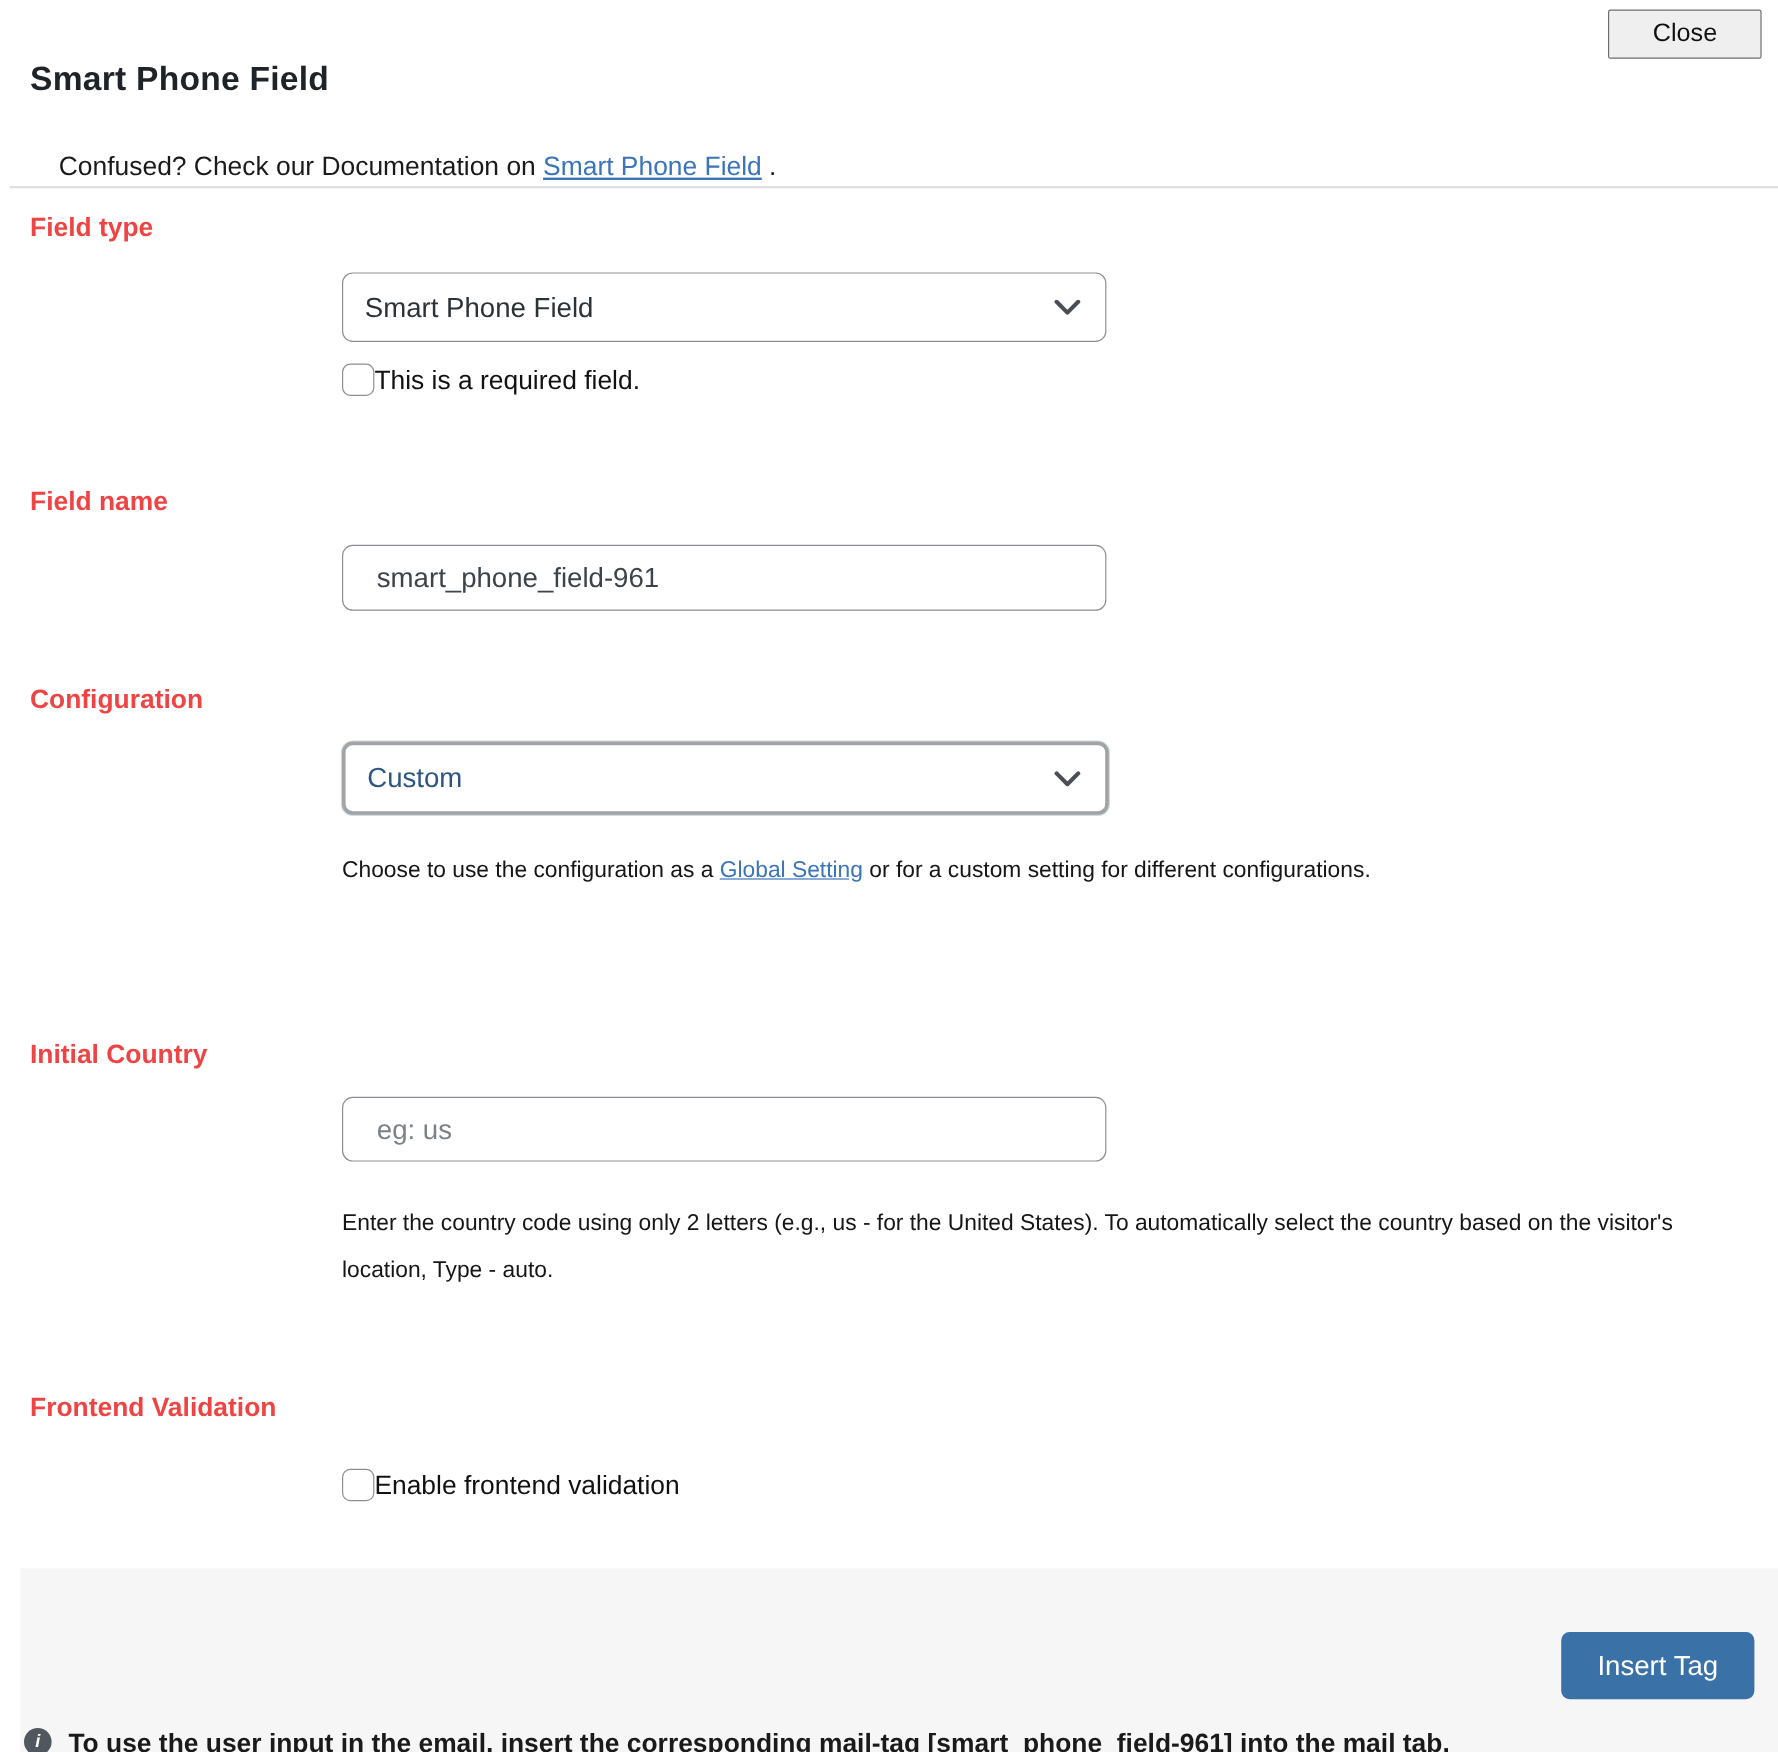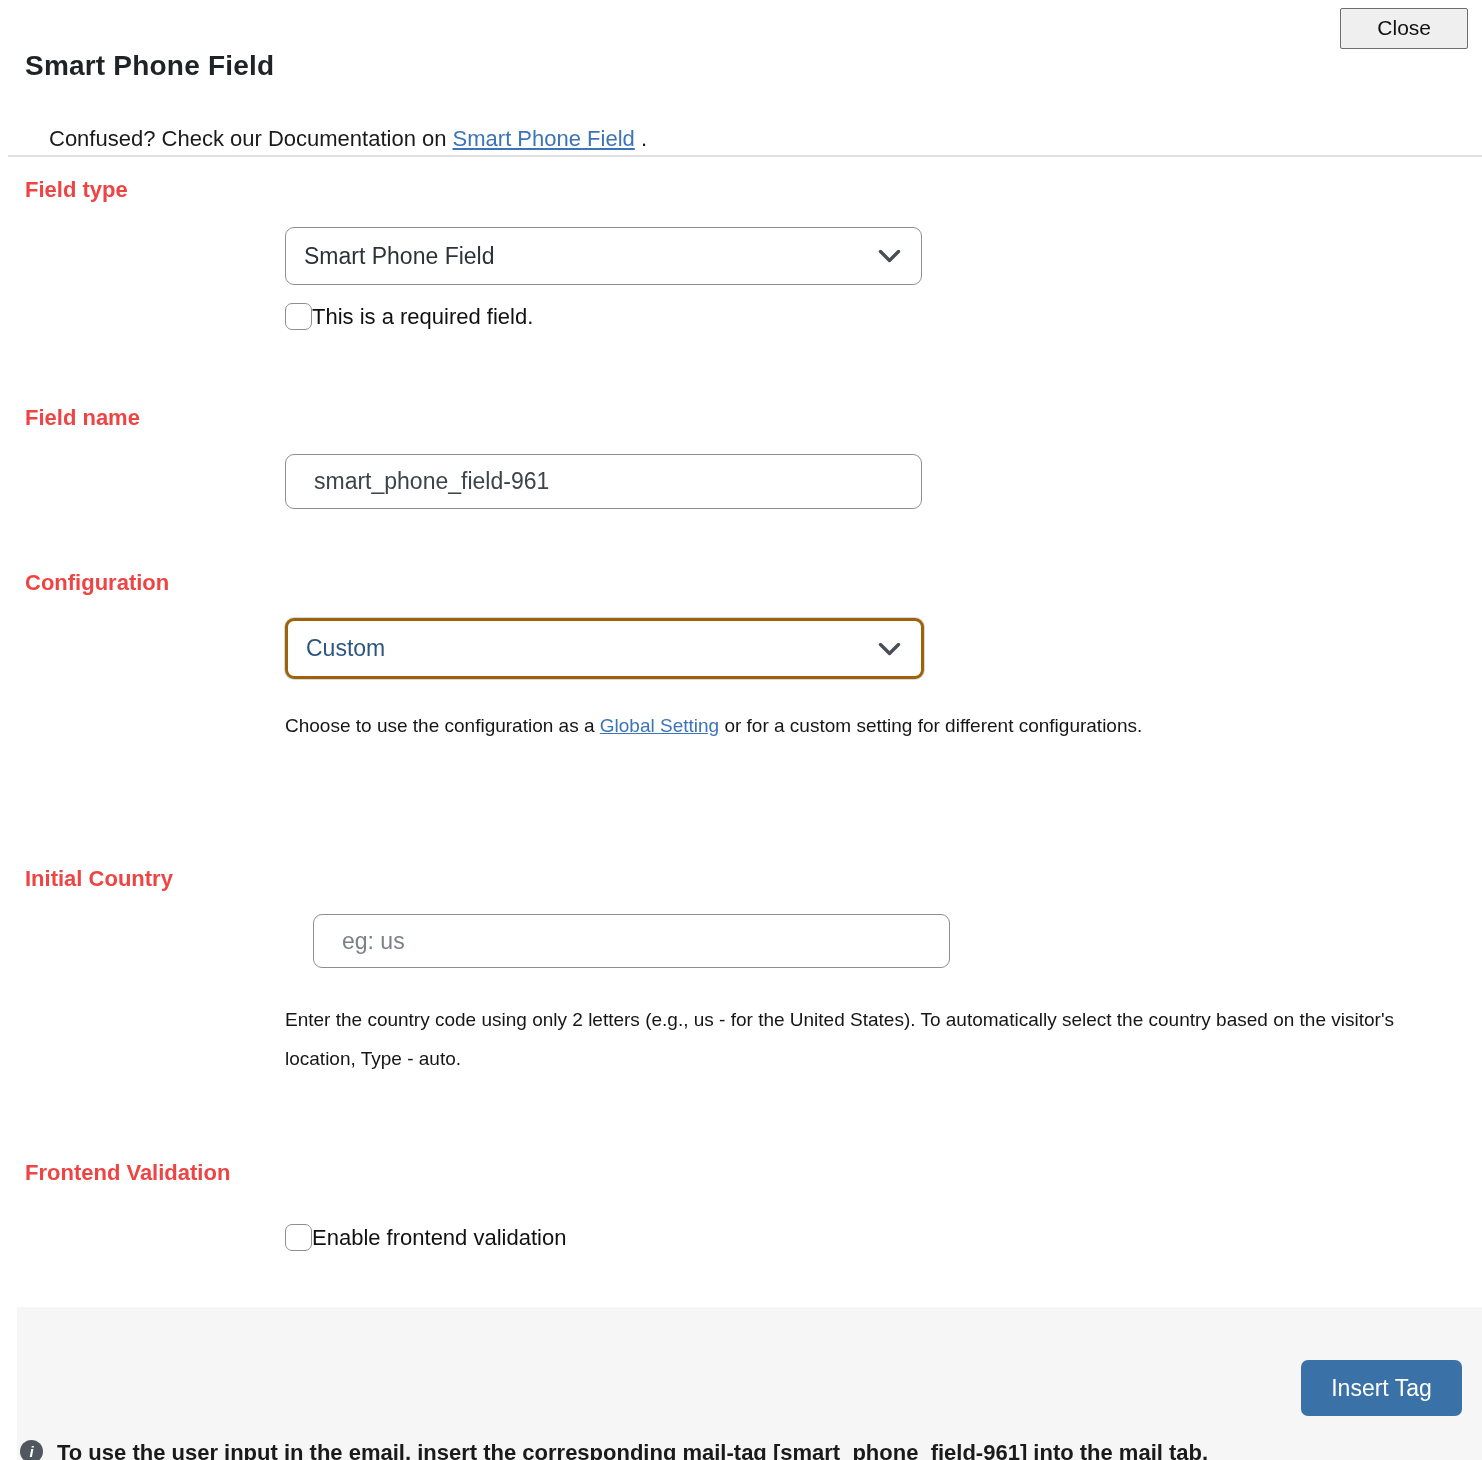--- a/index.html
+++ b/index.html
@@ -34,21 +34,21 @@
   }
   .sel-box{
     position:absolute; left:285px; width:637px; height:58px;
     border:1.5px solid #8c8f94; border-radius:9px; background:#fff;
     display:flex; align-items:center; padding:0 18px;
     font-size:23px; color:#2c3338; cursor:pointer;
   }
   .sel-box .chev{ position:absolute; right:20px; top:50%; transform:translateY(-50%); }
   .sel-box.focused{
     width:639px; height:61px;
-    border:3px solid #a16207;
+    border:3px solid #a3a3a3;
     box-shadow:0 0 0 1px rgba(58,114,168,.25);
     color:#2b5680; font-weight:400;
   }
   .text-input{
     position:absolute; left:285px; width:637px; height:55px;
     border:1.5px solid #8c8f94; border-radius:9px; background:#fff;
     font-size:23px; color:#3c434a; padding:0 28px;
     font-family:"Liberation Sans", sans-serif; outline:none;
   }
   .text-input::placeholder{ color:#7b8187; opacity:1; }
@@ -136,21 +136,21 @@
       <svg width="23" height="14" viewBox="0 0 23 14">
           <path d="M2.5 2 L11.5 11 L20.5 2" stroke="#4a4f55" stroke-width="3.4" fill="none" stroke-linecap="round" stroke-linejoin="round"></path>
         </svg>
     </span>
   </div>
 
   <div class="help-text" style="top:706px; width:1080px"><span>Choose to use the configuration as a </span><a>Global Setting</a><span> or for a custom setting for different configurations.</span></div>
 
   <div class="row-label" style="top:866px">Initial Country</div>
 
-  <input class="text-input" style="top: 914px; height: 54px; margin-left: 28px;" type="text" placeholder="eg: us">
+  <input class="text-input" style="top: 914px; height: 54px;" type="text" placeholder="eg: us">
 
   <div class="help-text" style="top:1000px; width:1130px">Enter the country code using only 2 letters (e.g., us - for the United States). To automatically select the country based on the visitor's location, Type - auto.</div>
 
   <div class="row-label" style="top:1160px">Frontend Validation</div>
 
   <label class="check-row" style="top:1224px">
     <input type="checkbox" style="">
     <span>Enable frontend validation</span>
   </label>
 

